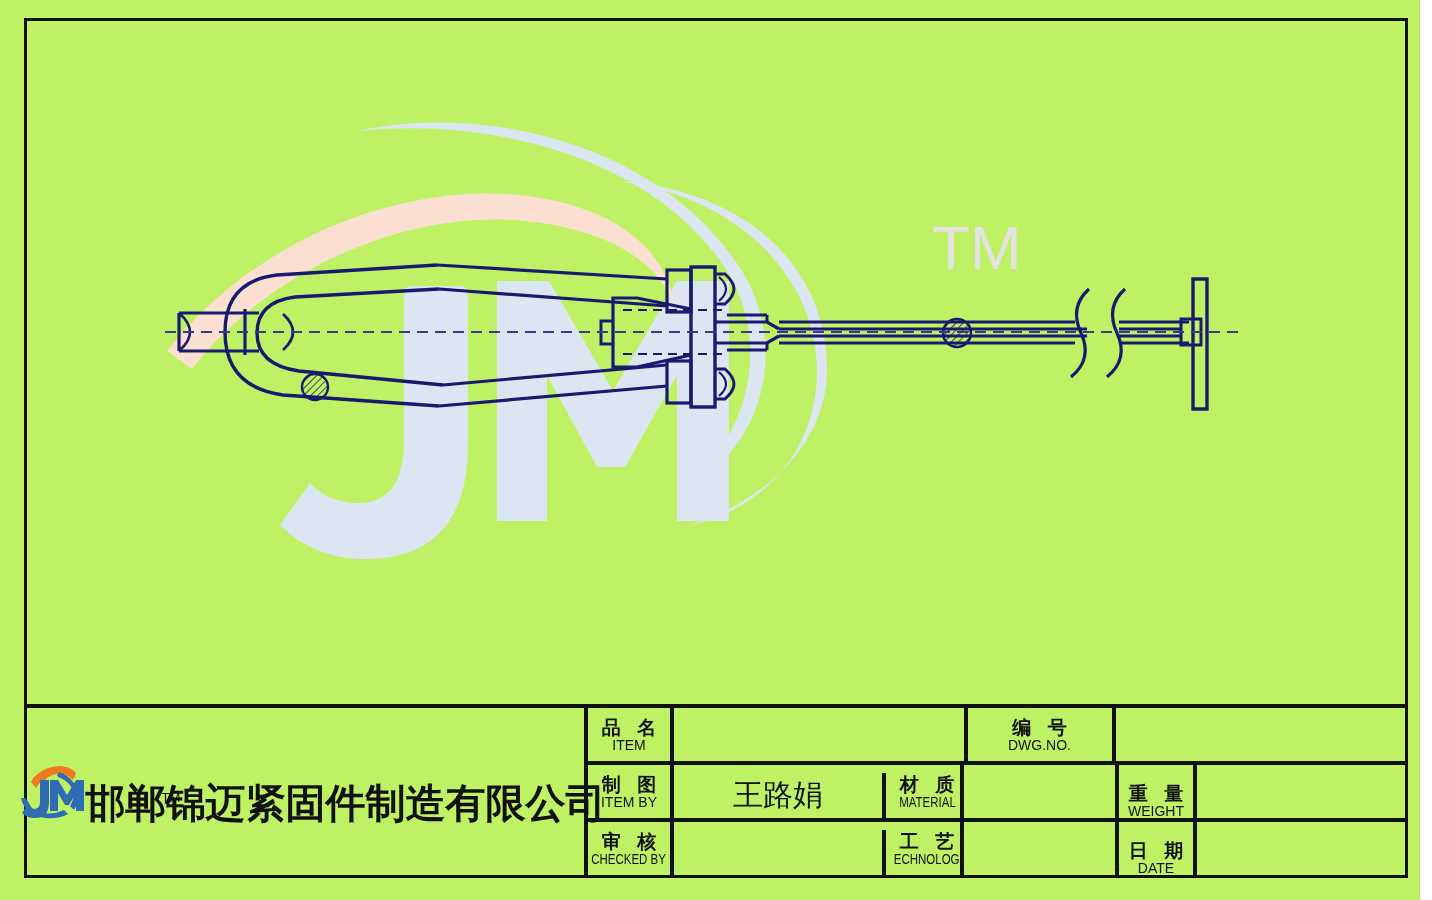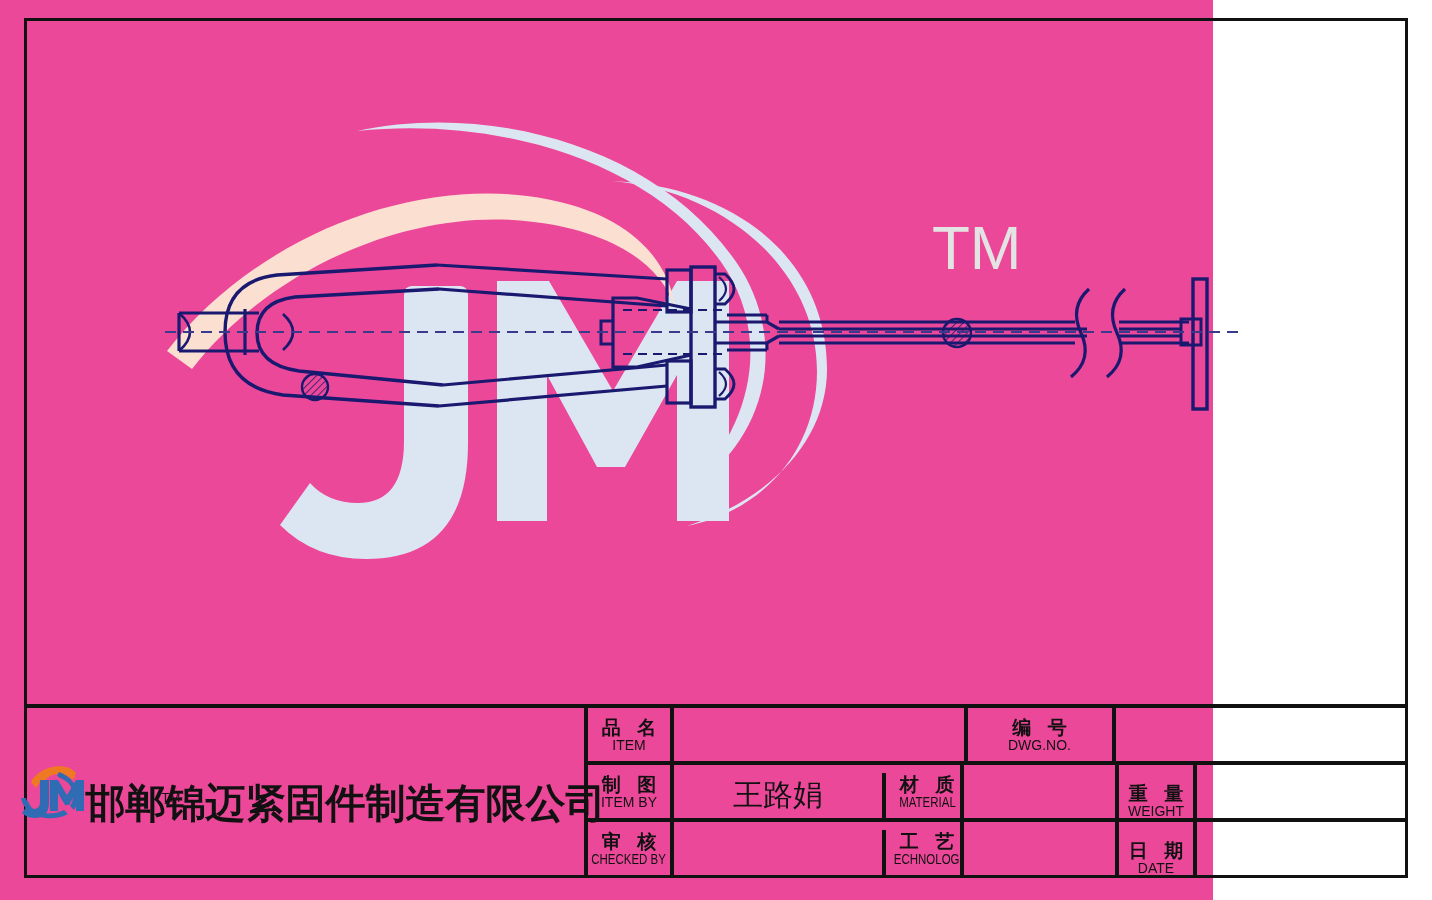--- a/index.html
+++ b/index.html
@@ -8,23 +8,23 @@
     background: #ffffff;
   }
   body {
     width: 1432px;
     height: 900px;
     font-family: "Liberation Sans", sans-serif;
     overflow: hidden;
   }
   #sheet {
     position: relative;
-    width: 1213px;
+    width: 1420px;
     height: 900px;
-    background: #ec4899;
+    background: #bef264;
   }
   
   #frame {
     position: absolute;
     left: 24px;
     top: 18px;
     width: 1384px;
     height: 860px;
     border: 3px solid #111111;
     box-sizing: border-box;

